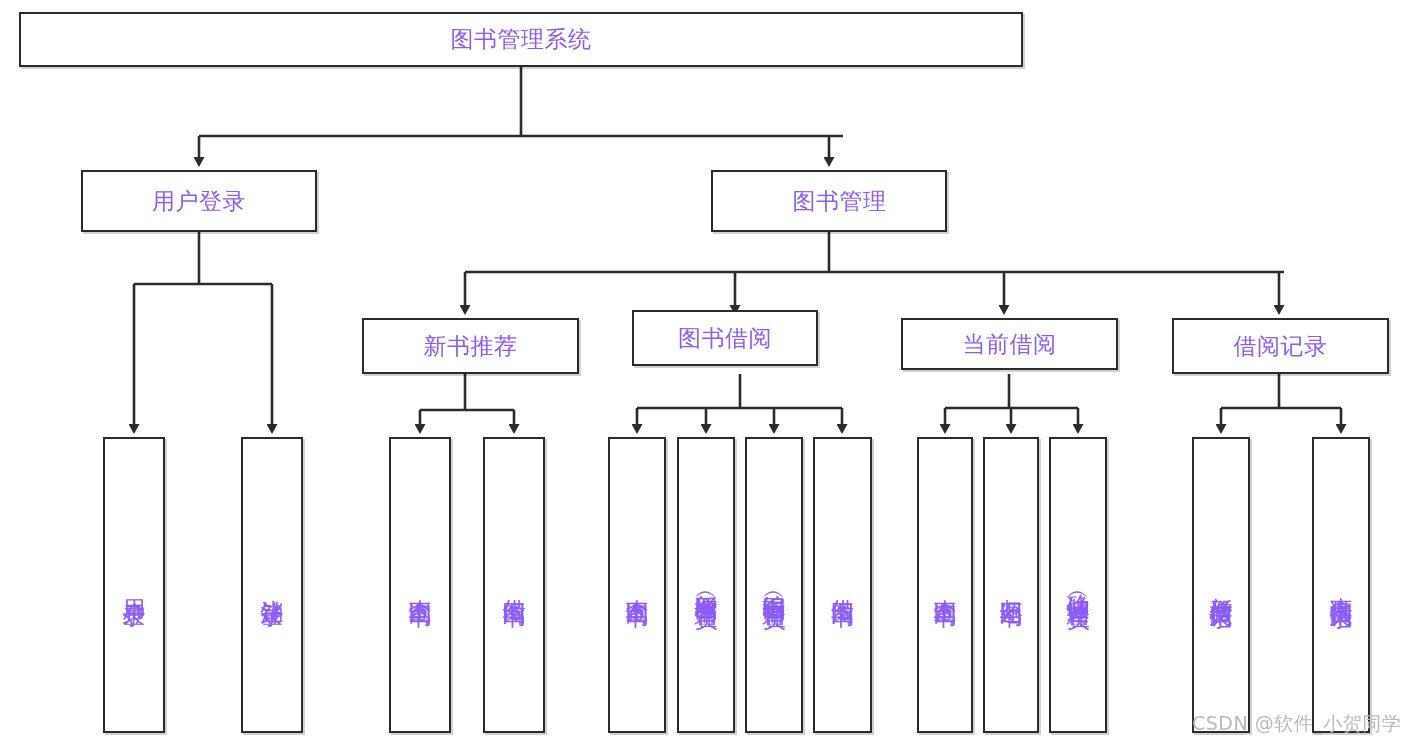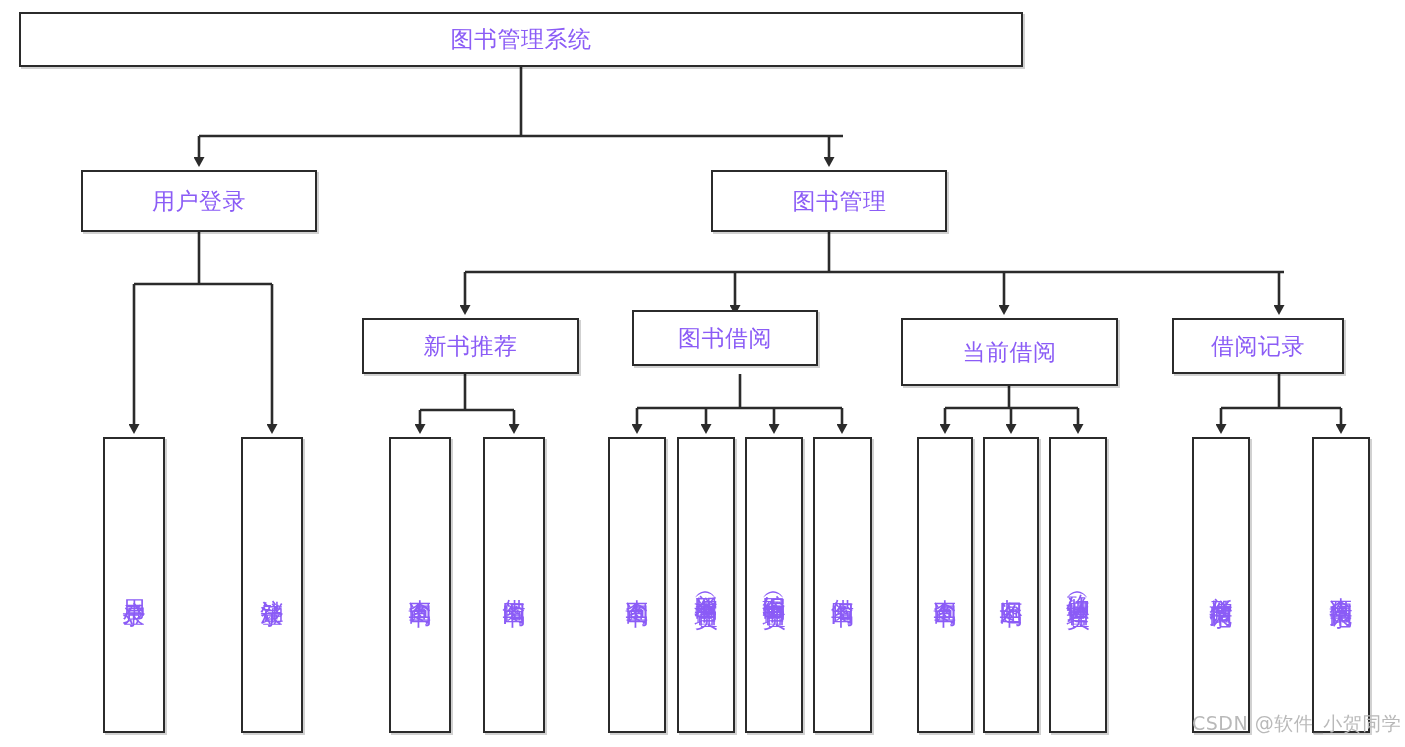--- a/index.html
+++ b/index.html
@@ -129,24 +129,24 @@
   <div class="node horizontal" style="left:711px; top:170px; width:236px; height:62px;padding-left:21px;">
     <span class="node-label">图书管理</span>
   </div>
 
   <div class="node horizontal" style="left:362px; top:318px; width:217px; height:56px;">
     <span class="node-label">新书推荐</span>
   </div>
   <div class="node horizontal" style="left:632px; top:310px; width:186px; height:56px;">
     <span class="node-label">图书借阅</span>
   </div>
-  <div class="node horizontal" style="left:901px; top:318px; width:217px; height:68px;">
+  <div class="node horizontal" style="left:901px; top:318px; width:217px; height:52px;">
     <span class="node-label">当前借阅</span>
   </div>
-  <div class="node horizontal" style="left:1172px; top:318px; width:172px; height:56px;">
+  <div class="node horizontal" style="left:1172px; top:318px; width:217px; height:56px;">
     <span class="node-label">借阅记录</span>
   </div>
 
   <div class="node vertical" style="left:103px; top:437px; width:62px; height:296px;">
     <span class="node-label">用户登录</span>
   </div>
   <div class="node vertical" style="left:241px; top:437px; width:62px; height:296px;">
     <span class="node-label">注销登录</span>
   </div>
 

